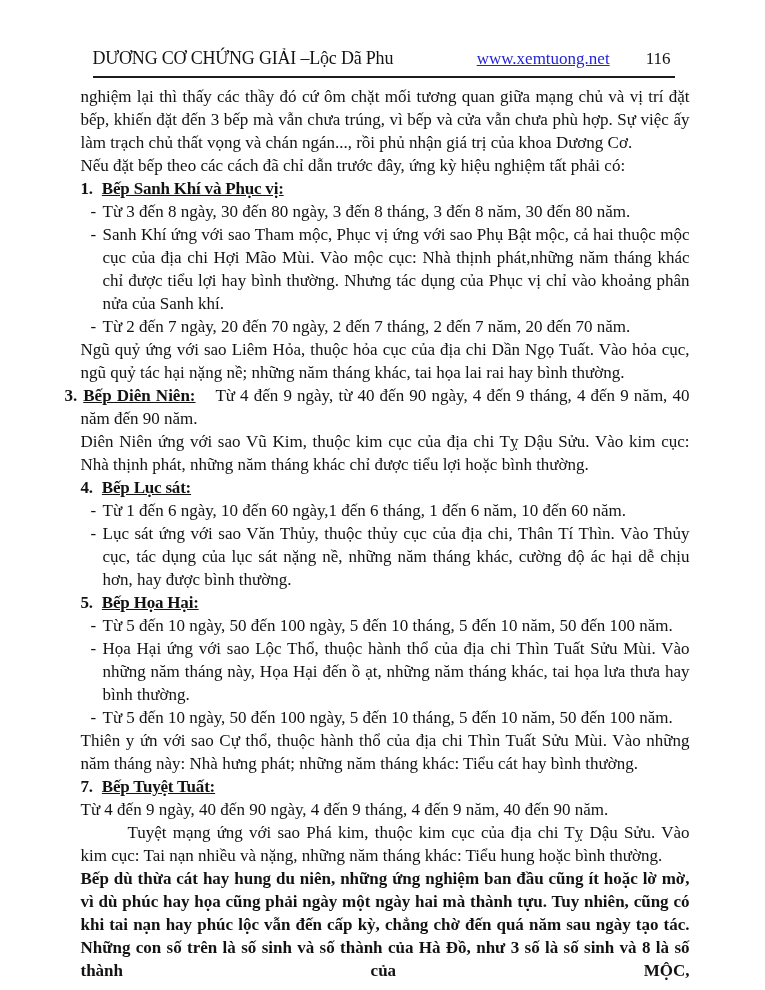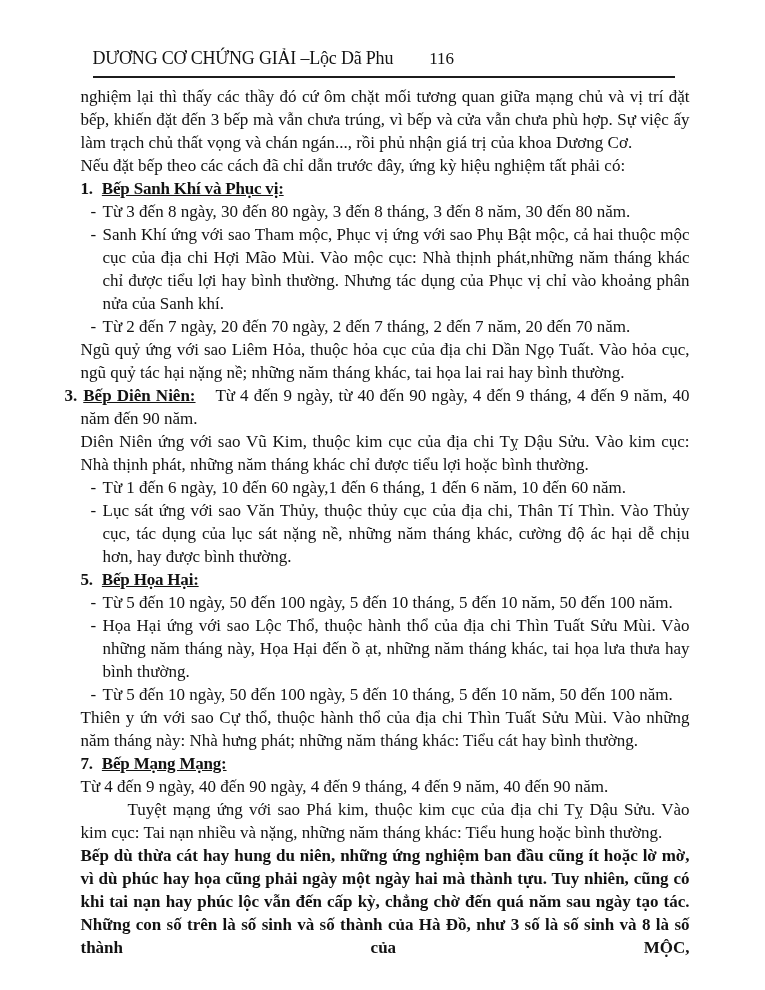--- a/index.html
+++ b/index.html
@@ -61,20 +61,21 @@
   .p-fullind { text-indent: 47px; }
   .p-full { }
   .justify-last { text-align-last: justify; font-weight: bold; }
 </style>
 </head>
 <body>
 
 <div class="page">
   <div class="header">
     <span class="doc-title">DƯƠNG CƠ CHỨNG GIẢI –Lộc Dã Phu</span>
+    <a class="site-link" style="color: rgb(35, 35, 214);">www.xemtuong.net</a>
     <span class="page-num">116</span>
   </div>
   <div class="rule"></div>
   <div class="body" id="doc-body">
       <p class="p-indent">nghiệm lại thì thấy các thầy đó cứ ôm chặt mối tương quan giữa mạng chủ và vị trí đặt bếp, khiến đặt đến 3 bếp mà vẫn chưa trúng, vì bếp và cửa vẫn chưa phù hợp. Sự việc ấy làm trạch chủ thất vọng và chán ngán..., rồi phủ nhận giá trị của khoa Dương Cơ.</p>
       <p class="p-indent">Nếu đặt bếp theo các cách đã chỉ dẫn trước đây, ứng kỳ hiệu nghiệm tất phải có:</p>
       <p class="heading"><span class="hnum">1.</span><span class="htitle">Bếp Sanh Khí và Phục vị:</span></p>
       <div class="bullet">
         <span class="dash">-</span>
         <span class="btext">Từ 3 đến 8 ngày, 30 đến 80 ngày, 3 đến 8 tháng, 3 đến 8 năm, 30 đến 80 năm.</span>
@@ -83,20 +84,21 @@
         <span class="dash">-</span>
         <span class="btext">Sanh Khí ứng với sao Tham mộc, Phục vị ứng với sao Phụ Bật mộc, cả hai thuộc mộc cục của địa chi Hợi Mão Mùi. Vào mộc cục: Nhà thịnh phát,những năm tháng khác chỉ được tiểu lợi hay bình thường. Nhưng tác dụng của Phục vị chỉ vào khoảng phân nửa của Sanh khí.</span>
       </div>
       <div class="bullet">
         <span class="dash">-</span>
         <span class="btext">Từ 2 đến 7 ngày, 20 đến 70 ngày, 2 đến 7 tháng, 2 đến 7 năm, 20 đến 70 năm.</span>
       </div>
       <p class="p-hang">Ngũ quỷ ứng với sao Liêm Hỏa, thuộc hỏa cục của địa chi Dần Ngọ Tuất. Vào hỏa cục, ngũ quỷ tác hại nặng nề; những năm tháng khác, tai họa lai rai hay bình thường.</p>
       <p class="p-h3"><span class="hnum">3.</span><span class="htitle">Bếp Diên Niên:</span> <span>Từ 4 đến 9 ngày, từ 40 đến 90 ngày, 4 đến 9 tháng, 4 đến 9 năm, 40 năm đến 90 năm.</span></p>
       <p class="p-mid">Diên Niên ứng với sao Vũ Kim, thuộc kim cục của địa chi Tỵ Dậu Sửu. Vào kim cục: Nhà thịnh phát, những năm tháng khác chỉ được tiểu lợi hoặc bình thường.</p>
+      <p class="heading"><span class="hnum">4.</span><span class="htitle">Bếp Lục sát:</span></p>
       <div class="bullet">
         <span class="dash">-</span>
         <span class="btext">Từ 1 đến 6 ngày, 10 đến 60 ngày,1 đến 6 tháng, 1 đến 6 năm, 10 đến 60 năm.</span>
       </div>
       <div class="bullet">
         <span class="dash">-</span>
         <span class="btext">Lục sát ứng với sao Văn Thủy, thuộc thủy cục của địa chi, Thân Tí Thìn. Vào Thủy cục, tác dụng của lục sát nặng nề, những năm tháng khác, cường độ ác hại dễ chịu hơn, hay được bình thường.</span>
       </div>
       <p class="heading"><span class="hnum">5.</span><span class="htitle">Bếp Họa Hại:</span></p>
       <div class="bullet">
@@ -105,18 +107,18 @@
       </div>
       <div class="bullet">
         <span class="dash">-</span>
         <span class="btext">Họa Hại ứng với sao Lộc Thổ, thuộc hành thổ của địa chi Thìn Tuất Sửu Mùi. Vào những năm tháng này, Họa Hại đến ồ ạt, những năm tháng khác, tai họa lưa thưa hay bình thường.</span>
       </div>
       <div class="bullet">
         <span class="dash">-</span>
         <span class="btext">Từ 5 đến 10 ngày, 50 đến 100 ngày, 5 đến 10 tháng, 5 đến 10 năm, 50 đến 100 năm.</span>
       </div>
       <p class="p-full">Thiên y ứn với sao Cự thổ, thuộc hành thổ của địa chi Thìn Tuất Sửu Mùi. Vào những năm tháng này: Nhà hưng phát; những năm tháng khác: Tiểu cát hay bình thường.</p>
-      <p class="heading"><span class="hnum">7.</span><span class="htitle">Bếp Mạng Mạng:</span></p>
+      <p class="heading"><span class="hnum">7.</span><span class="htitle">Bếp Tuyệt Tuất:</span></p>
       <p class="p-line">Từ 4 đến 9 ngày, 40 đến 90 ngày, 4 đến 9 tháng, 4 đến 9 năm, 40 đến 90 năm.</p>
       <p class="p-fullind">Tuyệt mạng ứng với sao Phá kim, thuộc kim cục của địa chi Tỵ Dậu Sửu. Vào kim cục: Tai nạn nhiều và nặng, những năm tháng khác: Tiểu hung hoặc bình thường.</p>
       <p class="p-full justify-last">Bếp dù thừa cát hay hung du niên, những ứng nghiệm ban đầu cũng ít hoặc lờ mờ, vì dù phúc hay họa cũng phải ngày một ngày hai mà thành tựu. Tuy nhiên, cũng có khi tai nạn hay phúc lộc vẫn đến cấp kỳ, chẳng chờ đến quá năm sau ngày tạo tác. Những con số trên là số sinh và số thành của Hà Đồ, như 3 số là số sinh và 8 là số thành của MỘC,</p>
     </div>
 </div>
 
 </body></html>

